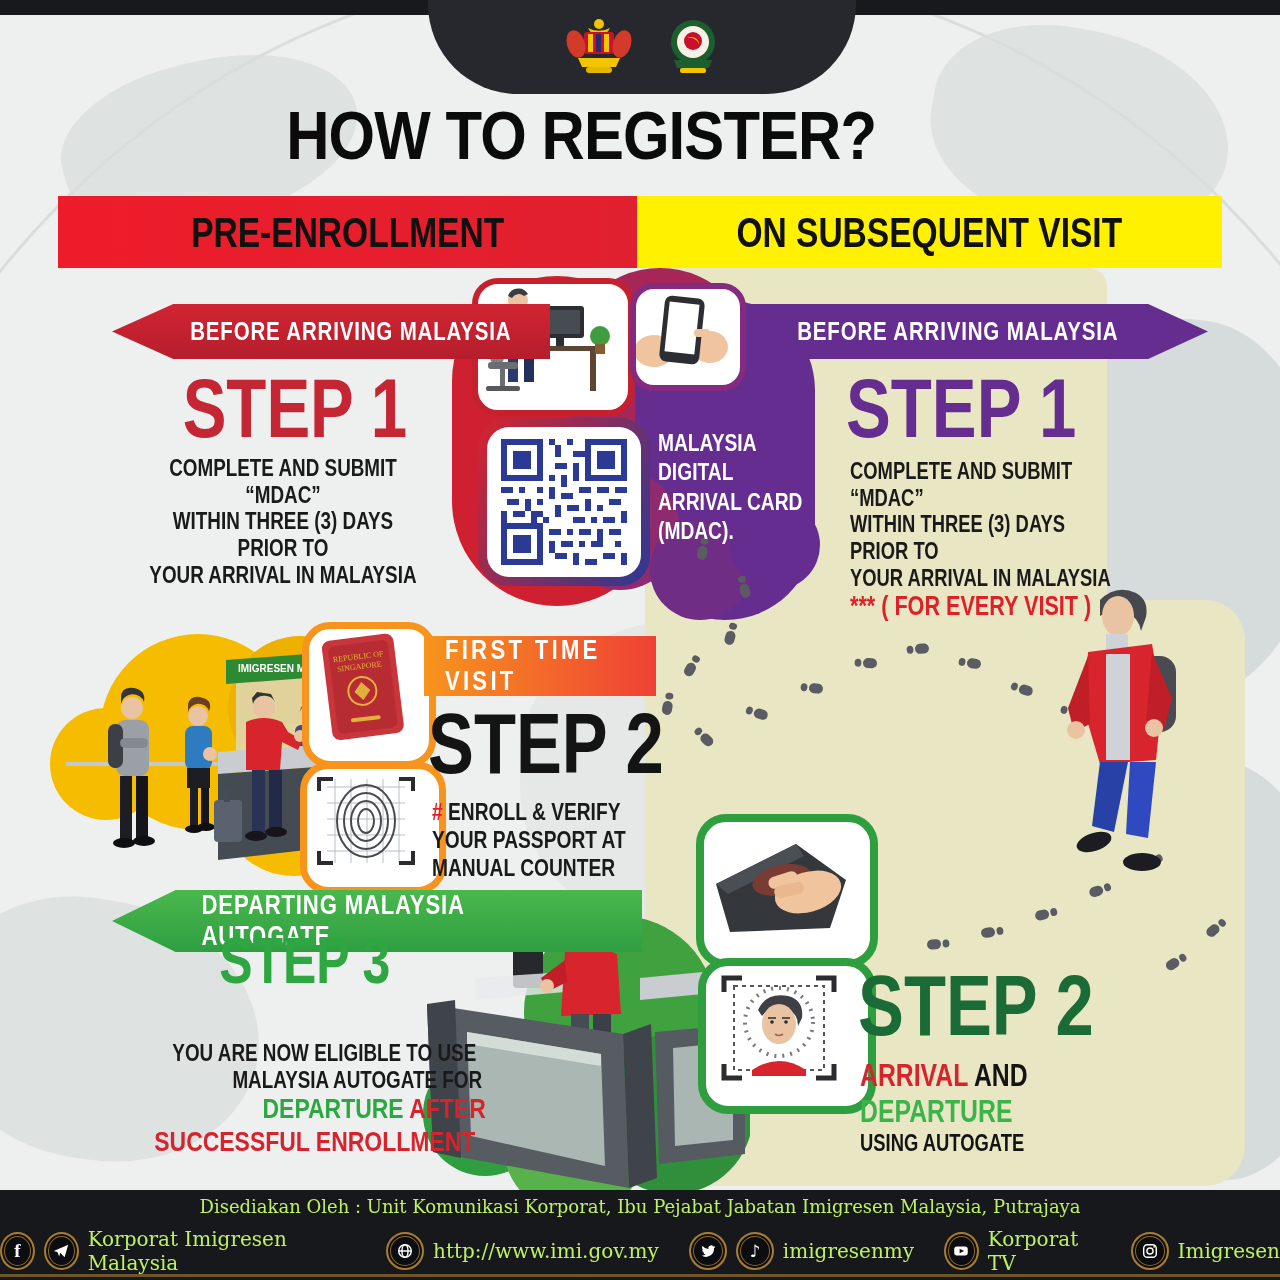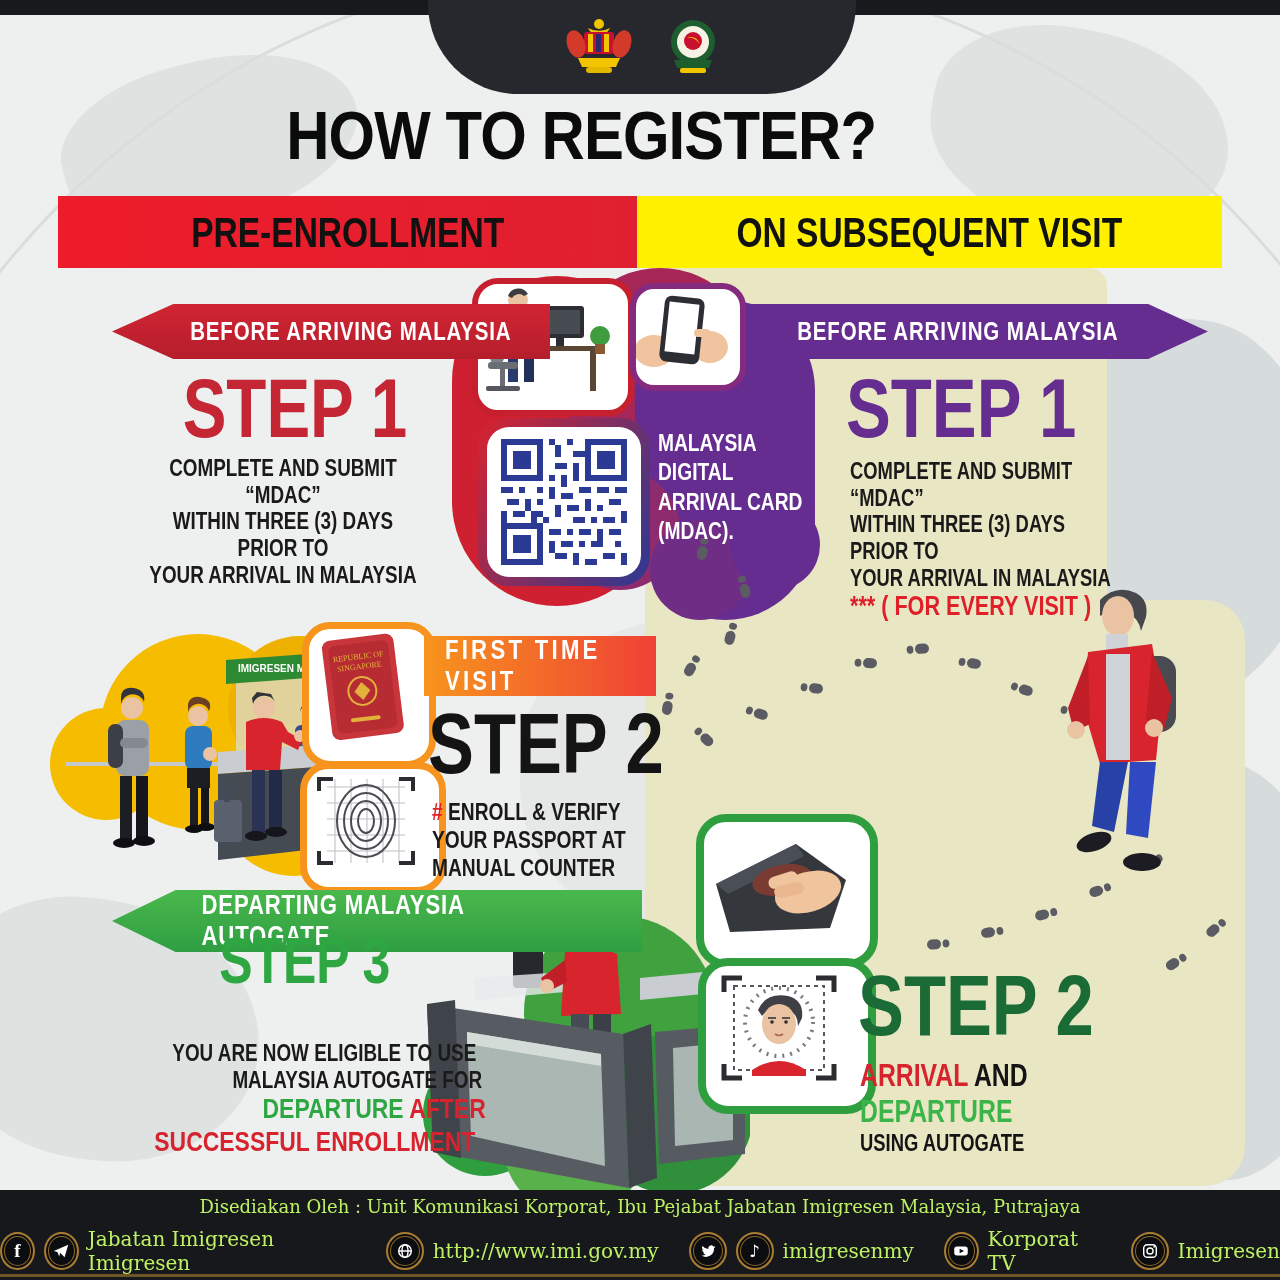--- a/index.html
+++ b/index.html
@@ -405,21 +405,21 @@
     <div style="display:flex;align-items:center;gap:30px;">
       <div class="sgroup">
         <span class="sicon">
           <span style="color:#fff;font-family:'Liberation Serif',serif;font-weight:bold;font-size:19px;">f</span>
         </span>
         <span class="sicon">
           <svg width="18" height="18" viewBox="0 0 20 20">
               <polygon points="2,10 18,3 14,17 9,12 8,16 6,11" fill="#fff"></polygon>
             </svg>
         </span>
-        <span class="slabel">Jabatan Imigresen Imigresen</span>
+        <span class="slabel">Korporat Imigresen Malaysia</span>
       </div>
       <div class="sgroup">
         <span class="sicon">
           <svg width="18" height="18" viewBox="0 0 20 20" fill="none" stroke="#fff" stroke-width="1.6">
             <circle cx="10" cy="10" r="7"></circle>
               <path d="M3,10 h14"></path>
               <ellipse cx="10" cy="10" rx="3.4" ry="7"></ellipse>
           </svg>
         </span>
         <span class="slabel">http://www.imi.gov.my</span>

